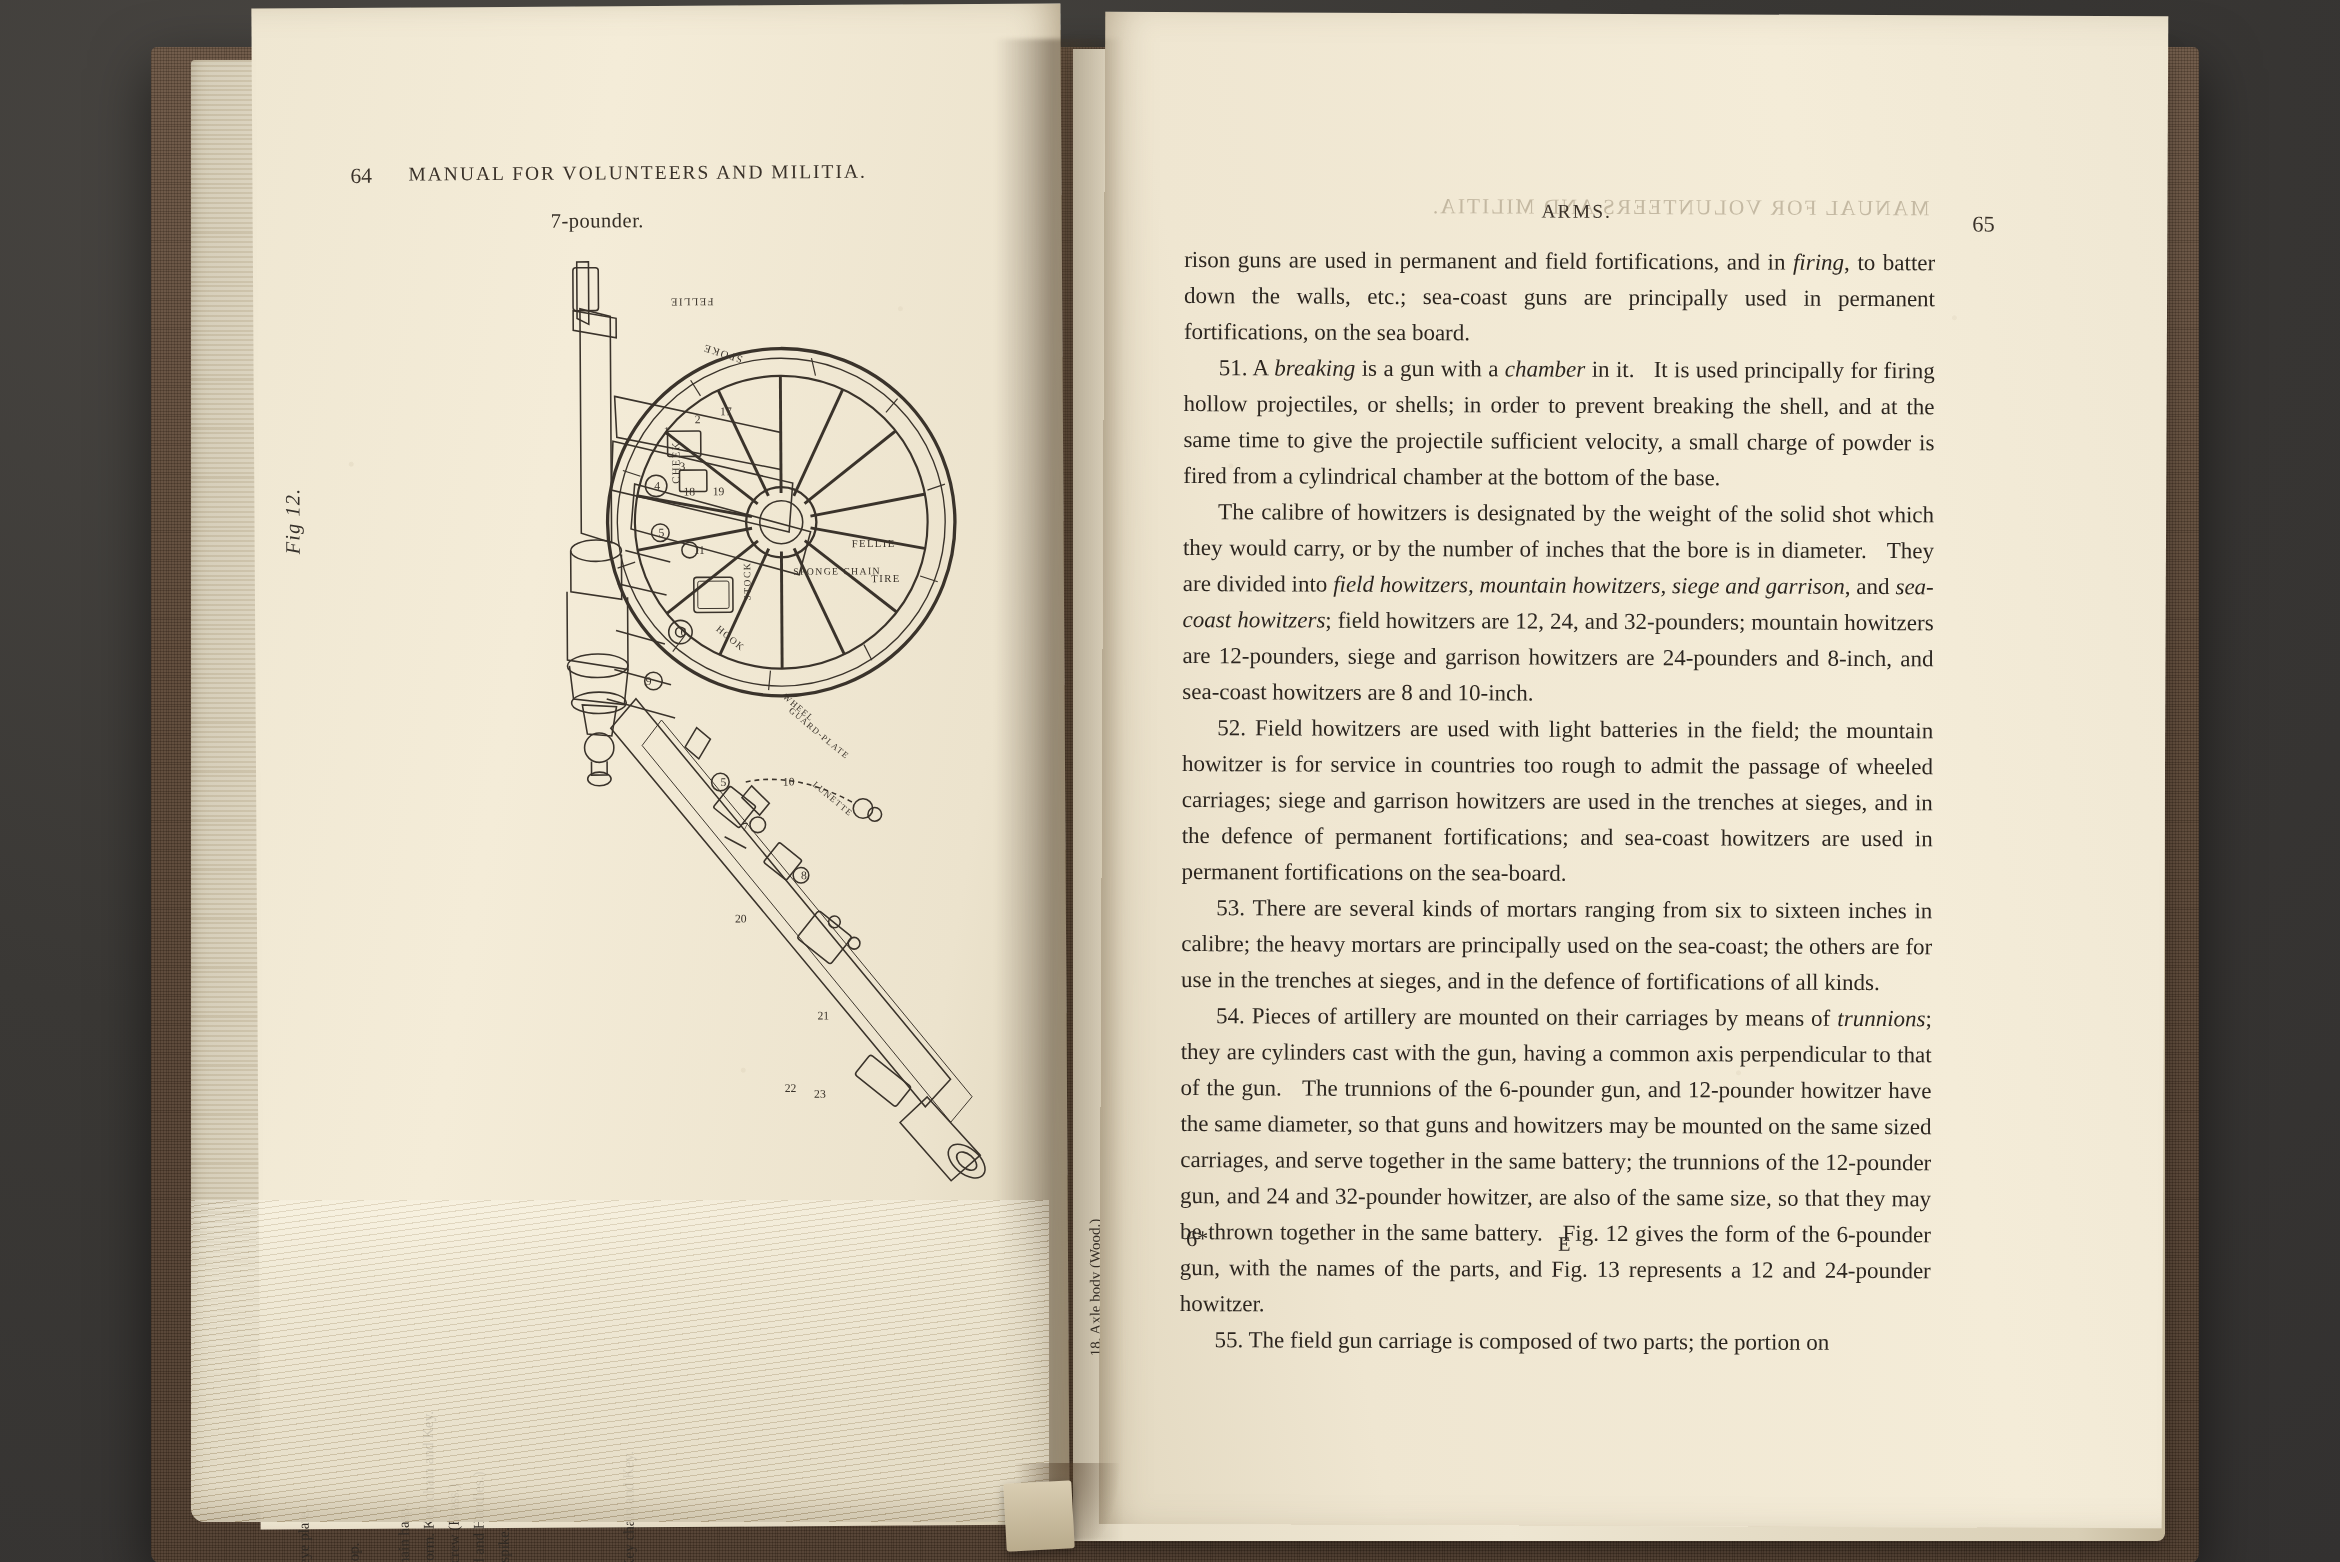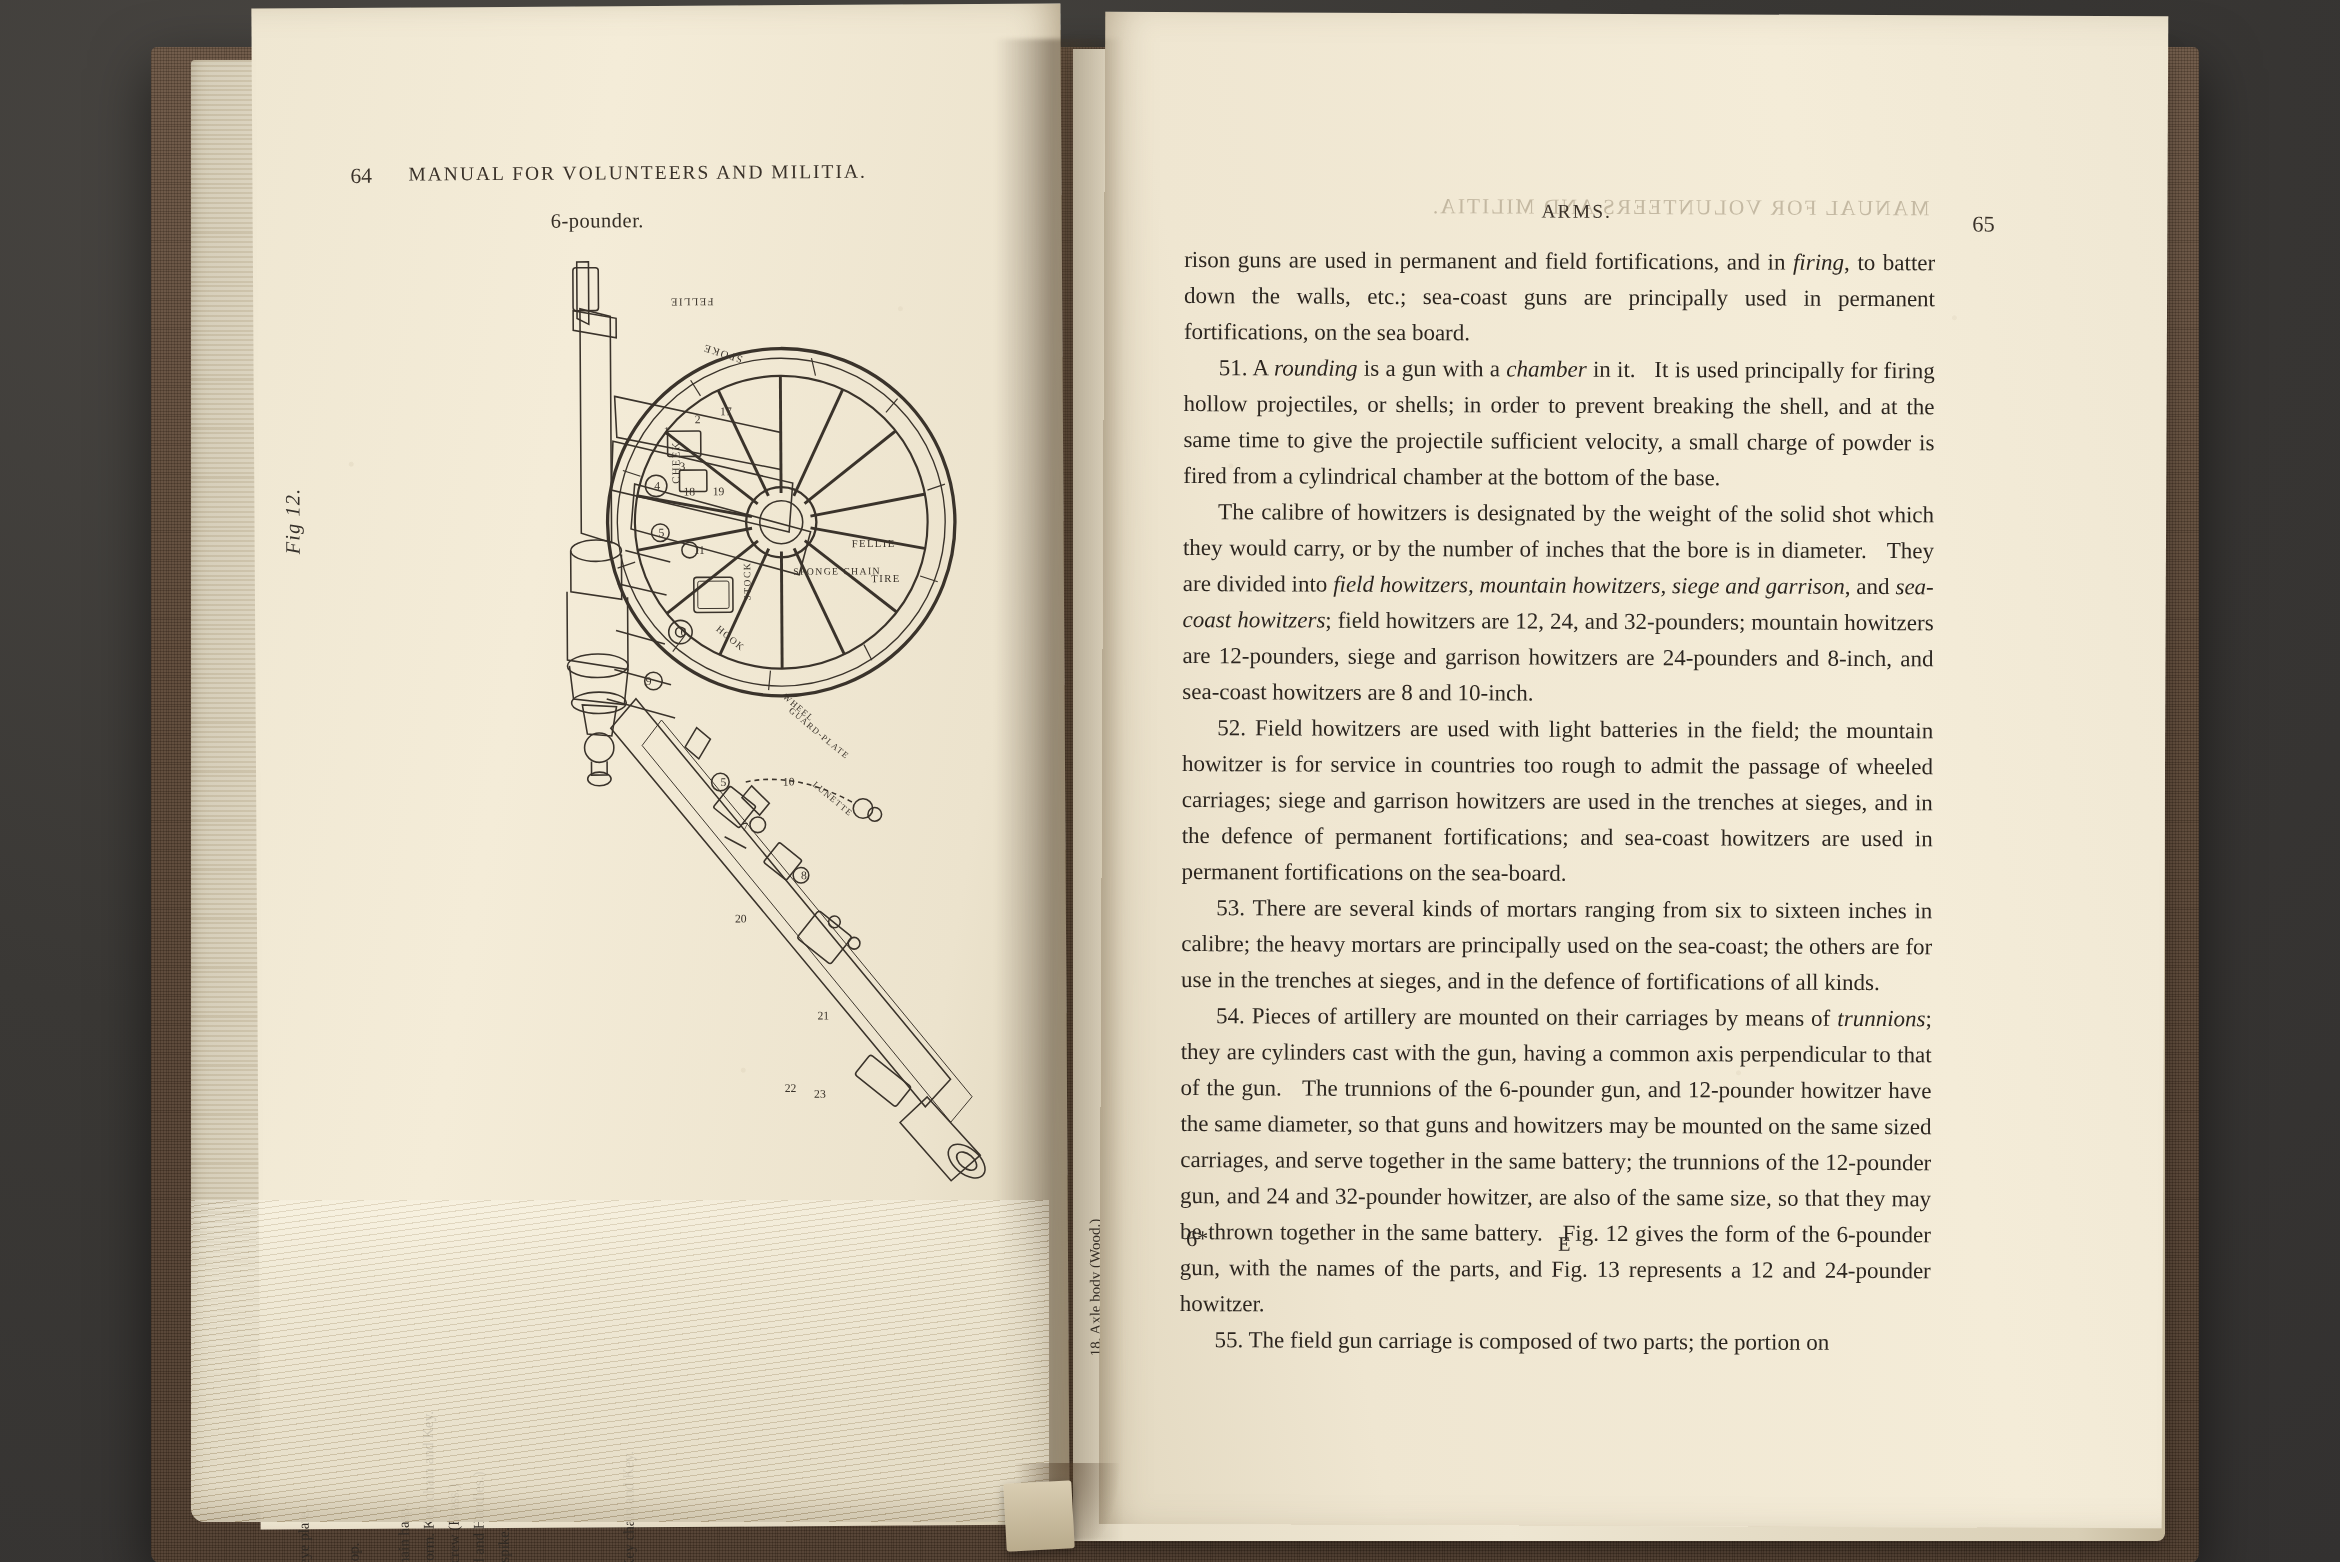--- a/index.html
+++ b/index.html
@@ -237,21 +237,21 @@
   <div id="pageblock-left">
       <div class="edge-lines"></div>
     </div>
   <div id="pageblock-right"></div>
 
   <div class="page" id="page-left">
     <div class="paper-grain"></div>
 
     <div class="runhead" id="left-folio">64</div>
     <div class="runhead" id="left-runhead">MANUAL FOR VOLUNTEERS AND MILITIA.</div>
-    <div id="fig-caption">6-pounder.</div>
+    <div id="fig-caption">7-pounder.</div>
     <div id="fig-label">Fig 12.</div>
 
     <div id="engraving">
       <svg width="605" height="1083" viewBox="0 0 620 1110" fill="none" stroke="#3a332b" stroke-width="1.6">
 
         <g transform="translate(300,290)">
           <circle r="178" fill="none" stroke="#3a332b" stroke-width="3.4"></circle>
           <circle r="168" fill="none" stroke="#3a332b" stroke-width="1.4"></circle>
           <circle r="150" fill="none" stroke="#3a332b" stroke-width="2.2"></circle>
           <circle r="36" fill="none" stroke="#3a332b" stroke-width="2.4"></circle>
@@ -441,21 +441,21 @@
 
   <div class="page" id="page-right">
     <div class="paper-grain"></div>
 
     <div id="showthrough">MANUAL FOR VOLUNTEERS AND MILITIA.</div>
     <div class="runhead" id="right-runhead">ARMS.</div>
     <div class="runhead" id="right-folio">65</div>
 
     <div id="right-text">
       <p>rison guns are used in permanent and field fortifications, and in <i>firing</i>, to batter down the walls, etc.; sea-coast guns are principally used in permanent fortifications, on the sea board.</p>
-      <p class="ind">51. A <i>rounding</i> is a gun with a <i>chamber</i> in it.&nbsp;&nbsp; It is used principally for firing hollow projectiles, or shells; in order to prevent breaking the shell, and at the same time to give the projectile sufficient velocity, a small charge of powder is fired from a cylindrical chamber at the bottom of the base.</p>
+      <p class="ind">51. A <i>breaking</i> is a gun with a <i>chamber</i> in it.&nbsp;&nbsp; It is used principally for firing hollow projectiles, or shells; in order to prevent breaking the shell, and at the same time to give the projectile sufficient velocity, a small charge of powder is fired from a cylindrical chamber at the bottom of the base.</p>
       <p class="ind">The calibre of howitzers is designated by the weight of the solid shot which they would carry, or by the number of inches that the bore is in diameter.&nbsp;&nbsp; They are divided into <i>field howitzers, mountain howitzers, siege and garrison</i>, and <i>sea-coast howitzers</i>; field howitzers are 12, 24, and 32-pounders; mountain howitzers are 12-pounders, siege and garrison howitzers are 24-pounders and 8-inch, and sea-coast howitzers are 8 and 10-inch.</p>
       <p class="ind">52. Field howitzers are used with light batteries in the field; the mountain howitzer is for service in countries too rough to admit the passage of wheeled carriages; siege and garrison howitzers are used in the trenches at sieges, and in the defence of permanent fortifications; and sea-coast howitzers are used in permanent fortifications on the sea-board.</p>
       <p class="ind">53. There are several kinds of mortars ranging from six to sixteen inches in calibre; the heavy mortars are principally used on the sea-coast; the others are for use in the trenches at sieges, and in the defence of fortifications of all kinds.</p>
       <p class="ind">54. Pieces of artillery are mounted on their carriages by means of <i>trunnions</i>; they are cylinders cast with the gun, having a common axis perpendicular to that of the gun.&nbsp;&nbsp; The trunnions of the 6-pounder gun, and 12-pounder howitzer have the same diameter, so that guns and howitzers may be mounted on the same sized carriages, and serve together in the same battery; the trunnions of the 12-pounder gun, and 24 and 32-pounder howitzer, are also of the same size, so that they may be thrown together in the same battery.&nbsp;&nbsp; Fig. 12 gives the form of the 6-pounder gun, with the names of the parts, and Fig. 13 represents a 12 and 24-pounder howitzer.</p>
       <p class="ind">55. The field gun carriage is composed of two parts; the portion on</p>
     </div>
 
     <div id="sig-left">6*</div>
     <div id="sig-right">E</div>
   </div>

